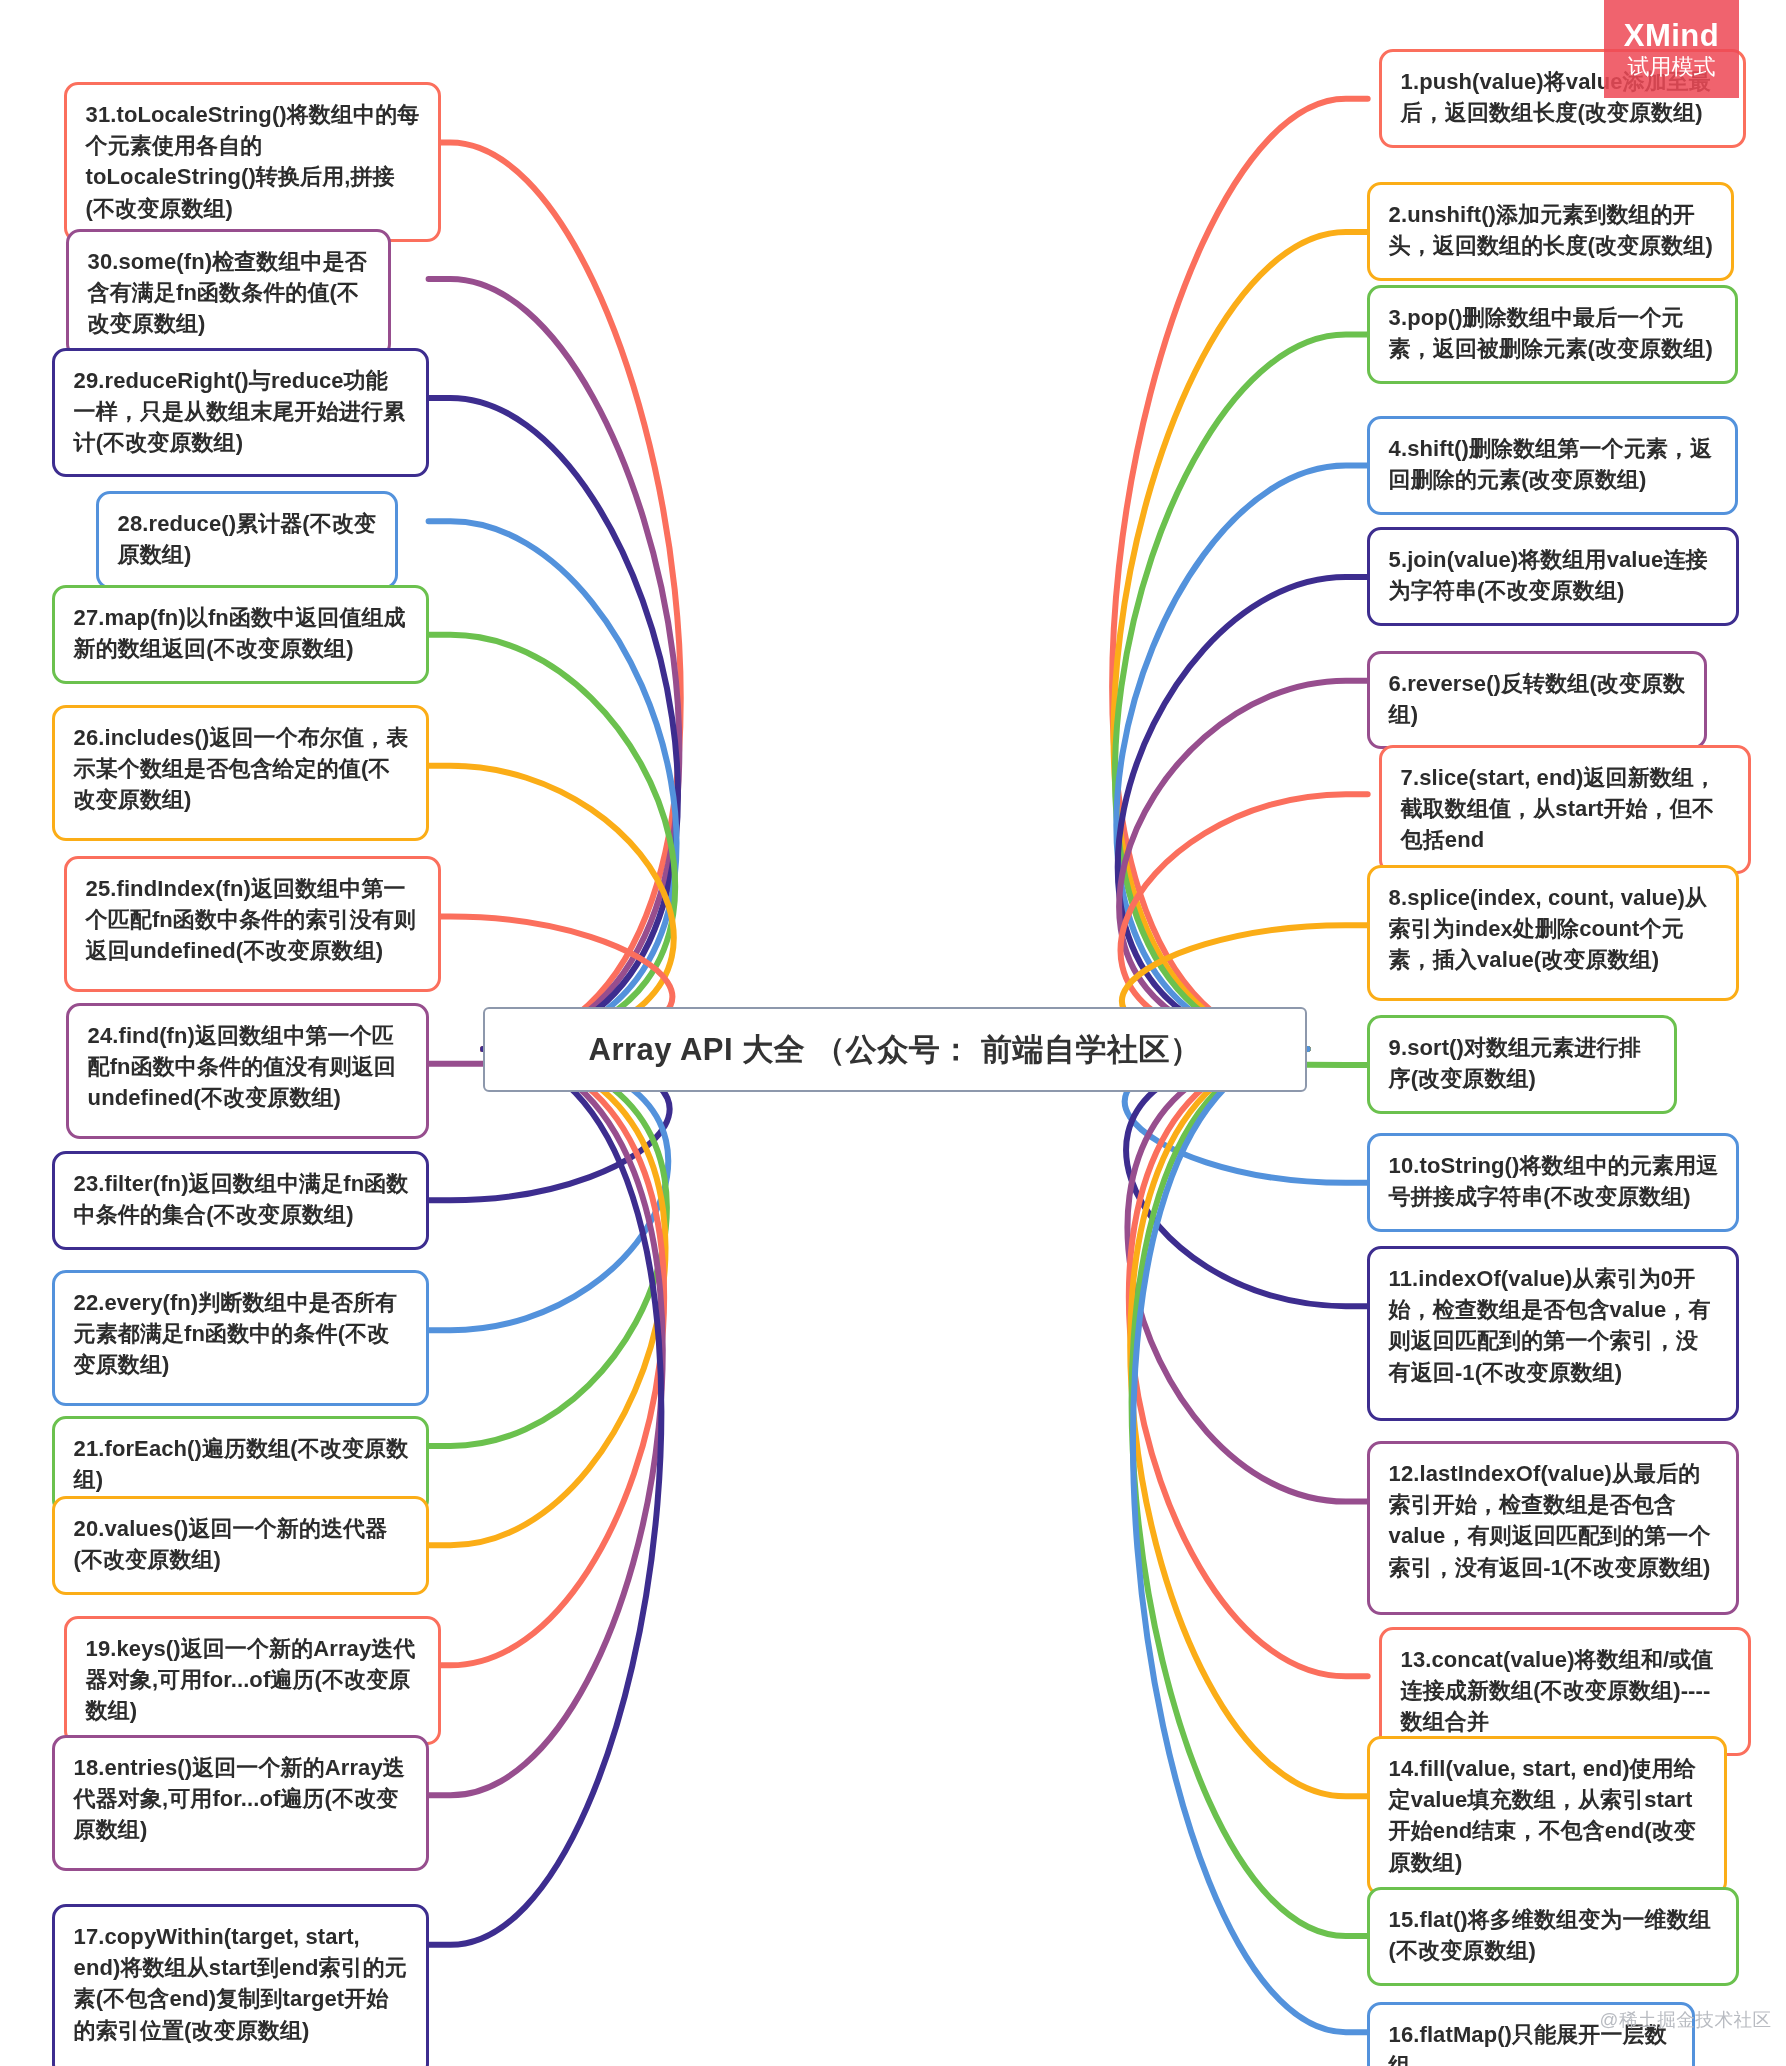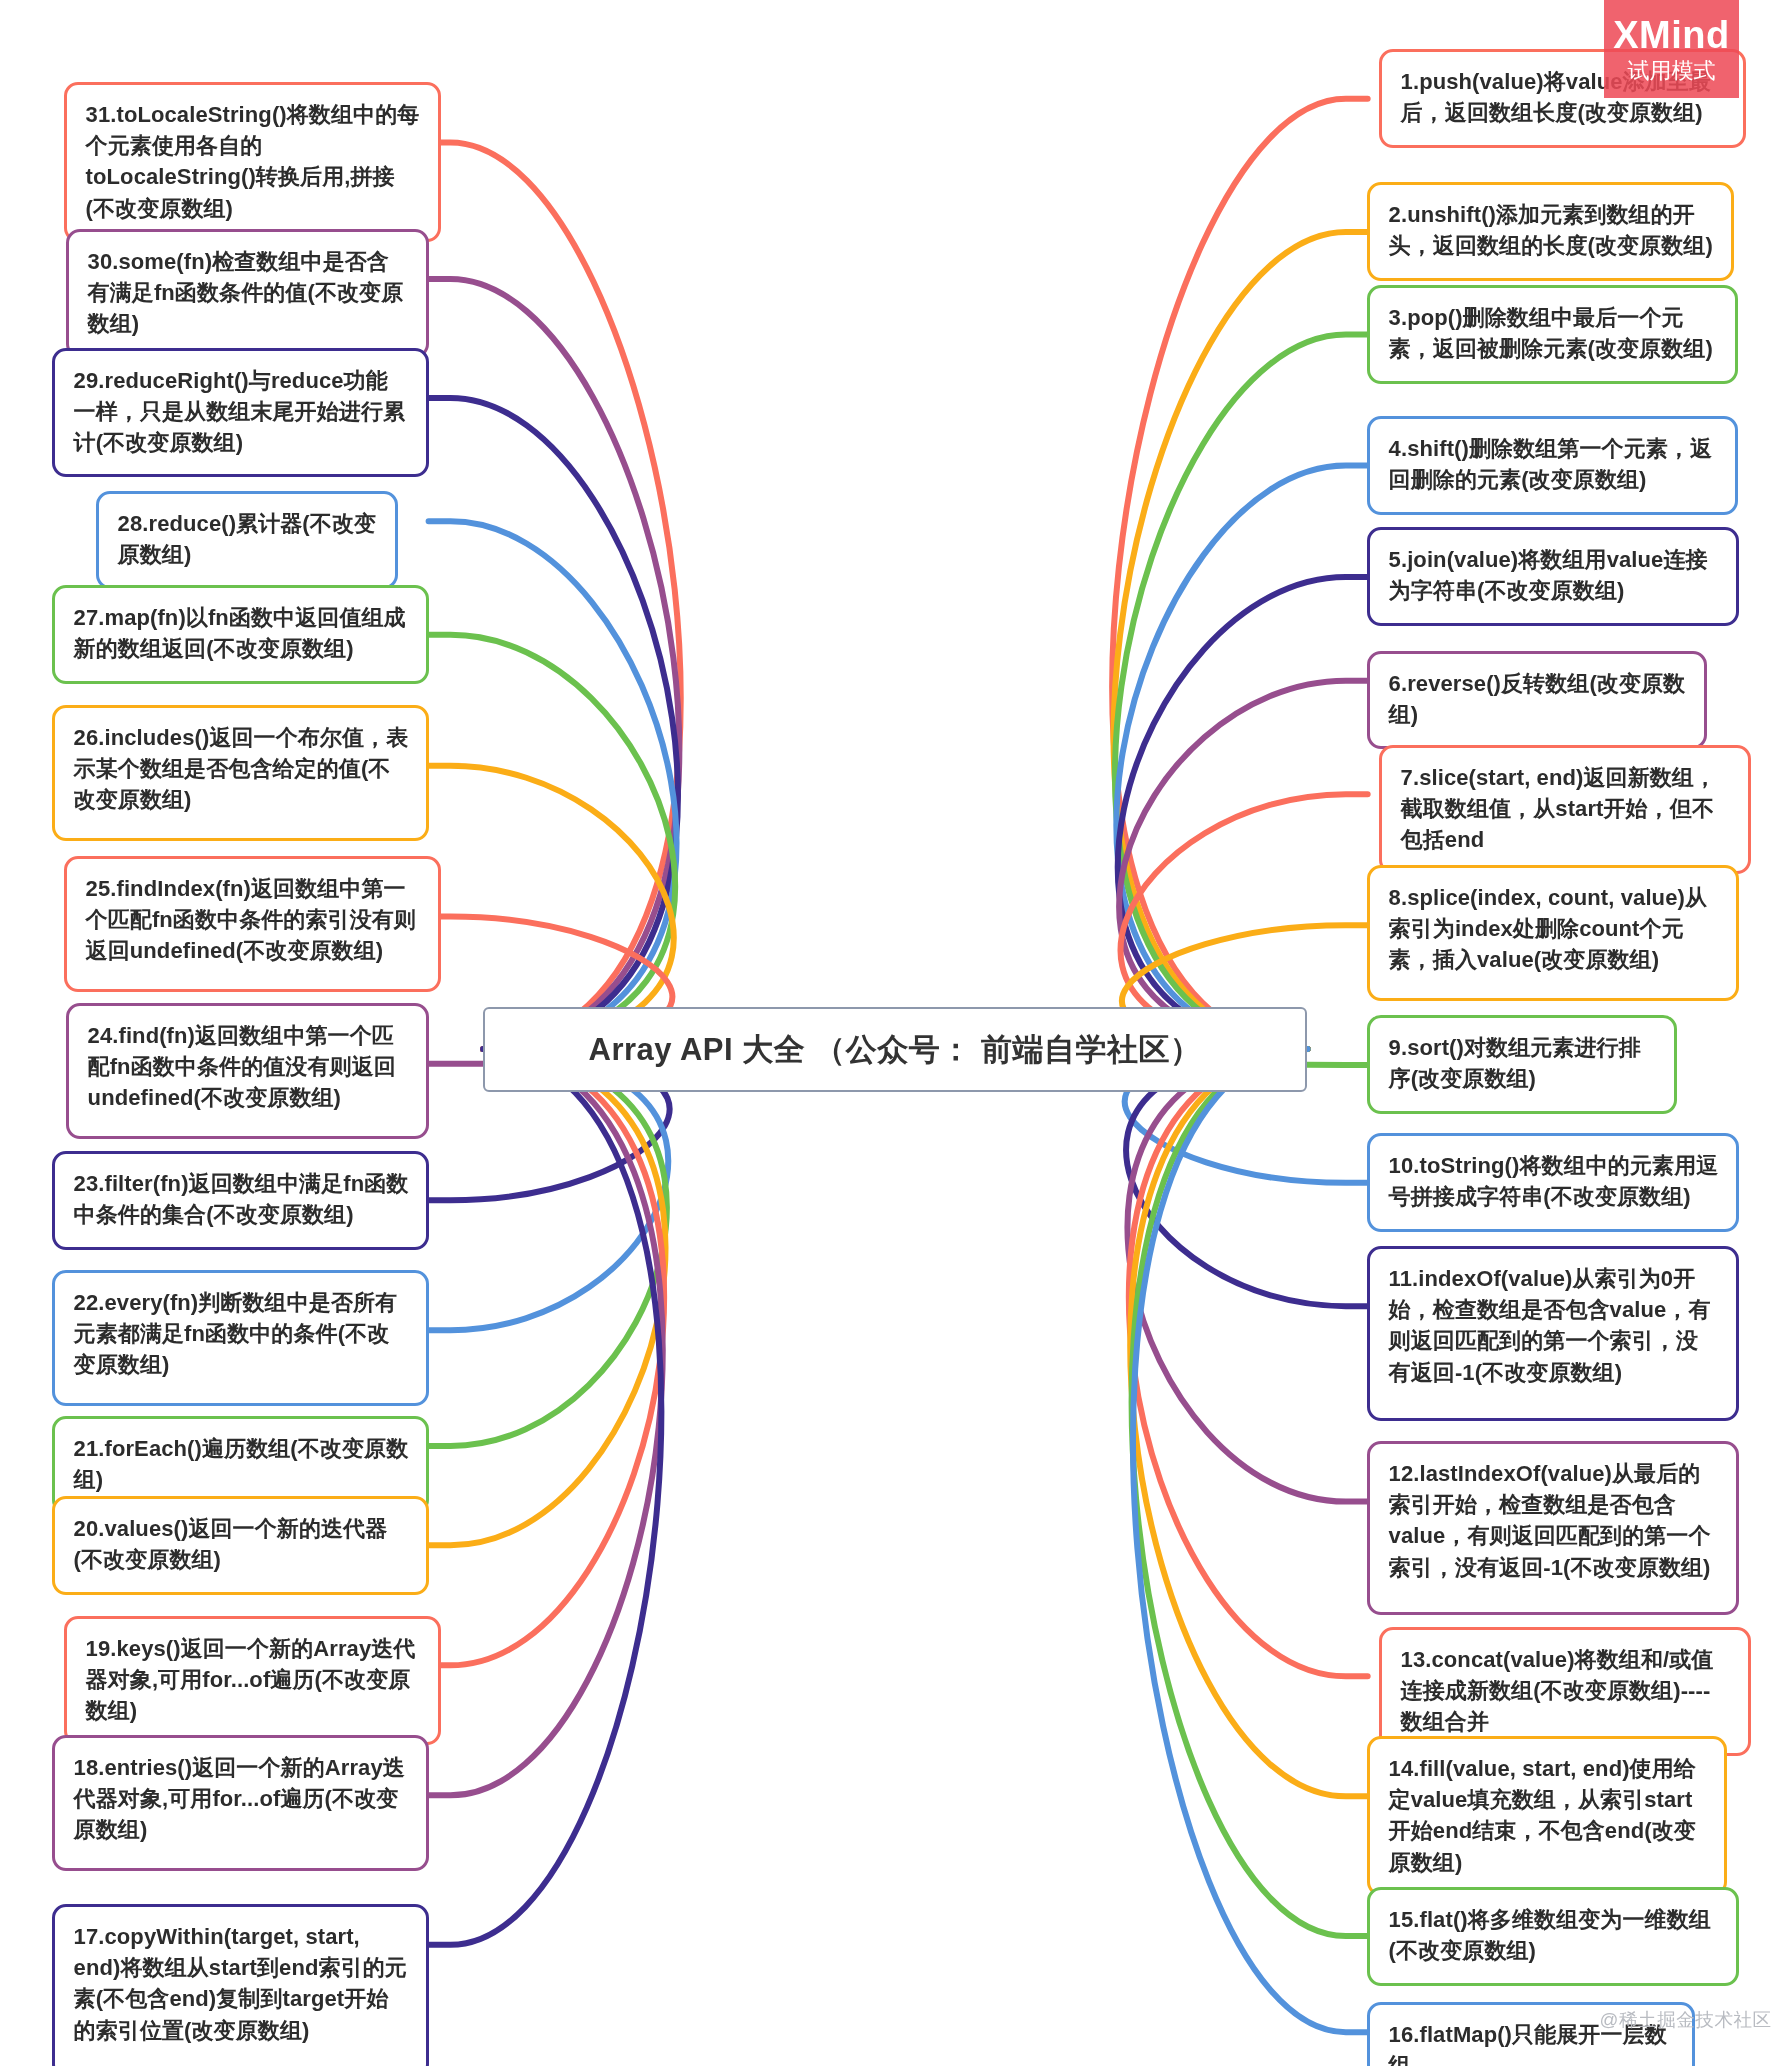--- a/index.html
+++ b/index.html
@@ -82,21 +82,21 @@
     height:98px;
     background:rgba(237,73,86,0.86);
     display:flex;
     flex-direction:column;
     align-items:center;
     justify-content:center;
     color:#ffffff;
     pointer-events:none;
   }
   #xmind-badge .bw-title{
-    font-size:38px;
+    font-size:31px;
     font-weight:700;
     letter-spacing:0.5px;
     line-height:1.05;
   }
   #xmind-badge .bw-sub{
     font-size:22px;
     font-weight:500;
     margin-top:3.3px;
     line-height:1.05;
   }
@@ -166,21 +166,21 @@
       <div class="node right c-blue" style="left: 1367px; top: 1133px; width: 372px; min-height: 99px;"><span>10.toString()将数组中的元素用逗号拼接成字符串(不改变原数组)</span></div>
       <div class="node right c-navy" style="left: 1367px; top: 1246px; width: 372px; min-height: 175px;"><span>11.indexOf(value)从索引为0开始，检查数组是否包含value，有则返回匹配到的第一个索引，没有返回-1(不改变原数组)</span></div>
       <div class="node right c-plum" style="left: 1367px; top: 1441px; width: 372px; min-height: 174px;"><span>12.lastIndexOf(value)从最后的索引开始，检查数组是否包含value，有则返回匹配到的第一个索引，没有返回-1(不改变原数组)</span></div>
       <div class="node right c-red" style="left: 1367px; top: 1627px; width: 372px; min-height: 99px;"><span>13.concat(value)将数组和/或值连接成新数组(不改变原数组)----数组合并</span></div>
       <div class="node right c-orange" style="left: 1367px; top: 1736px; width: 360px; min-height: 136px;"><span>14.fill(value, start, end)使用给定value填充数组，从索引start开始end结束，不包含end(改变原数组)</span></div>
       <div class="node right c-green" style="left: 1367px; top: 1887px; width: 372px; min-height: 99px;"><span>15.flat()将多维数组变为一维数组(不改变原数组)</span></div>
       <div class="node right c-blue" style="left: 1367px; top: 2002px; width: 328px; min-height: 60px;"><span>16.flatMap()只能展开一层数组。</span></div>
     </div>
   <div id="nodes-left">
       <div class="node left c-red" style="left: 52px; top: 82px; width: 377px; min-height: 136px;"><span>31.toLocaleString()将数组中的每个元素使用各自的toLocaleString()转换后用,拼接(不改变原数组)</span></div>
-      <div class="node left c-plum" style="left: 66px; top: 229px; width: 363px; min-height: 99px;"><span>30.some(fn)检查数组中是否含有满足fn函数条件的值(不改变原数组)</span></div>
+      <div class="node left c-plum" style="left: 66px; top: 229px; width: 325px; min-height: 99px;"><span>30.some(fn)检查数组中是否含有满足fn函数条件的值(不改变原数组)</span></div>
       <div class="node left c-navy" style="left: 52px; top: 348px; width: 377px; min-height: 99px;"><span>29.reduceRight()与reduce功能一样，只是从数组末尾开始进行累计(不改变原数组)</span></div>
       <div class="node left c-blue" style="left: 96px; top: 491px; width: 302px; min-height: 60px;"><span>28.reduce()累计器(不改变原数组)</span></div>
       <div class="node left c-green" style="left: 52px; top: 585px; width: 377px; min-height: 99px;"><span>27.map(fn)以fn函数中返回值组成新的数组返回(不改变原数组)</span></div>
       <div class="node left c-orange" style="left: 52px; top: 705px; width: 377px; min-height: 136px;"><span>26.includes()返回一个布尔值，表示某个数组是否包含给定的值(不改变原数组)</span></div>
       <div class="node left c-red" style="left: 52px; top: 856px; width: 377px; min-height: 136px;"><span>25.findIndex(fn)返回数组中第一个匹配fn函数中条件的索引没有则返回undefined(不改变原数组)</span></div>
       <div class="node left c-plum" style="left: 66px; top: 1003px; width: 363px; min-height: 136px;"><span>24.find(fn)返回数组中第一个匹配fn函数中条件的值没有则返回undefined(不改变原数组)</span></div>
       <div class="node left c-navy" style="left: 52px; top: 1151px; width: 377px; min-height: 99px;"><span>23.filter(fn)返回数组中满足fn函数中条件的集合(不改变原数组)</span></div>
       <div class="node left c-blue" style="left: 52px; top: 1270px; width: 377px; min-height: 136px;"><span>22.every(fn)判断数组中是否所有元素都满足fn函数中的条件(不改变原数组)</span></div>
       <div class="node left c-green" style="left: 52px; top: 1416px; width: 377px; min-height: 60px;"><span>21.forEach()遍历数组(不改变原数组)</span></div>
       <div class="node left c-orange" style="left: 52px; top: 1496px; width: 377px; min-height: 99px;"><span>20.values()返回一个新的迭代器(不改变原数组)</span></div>

